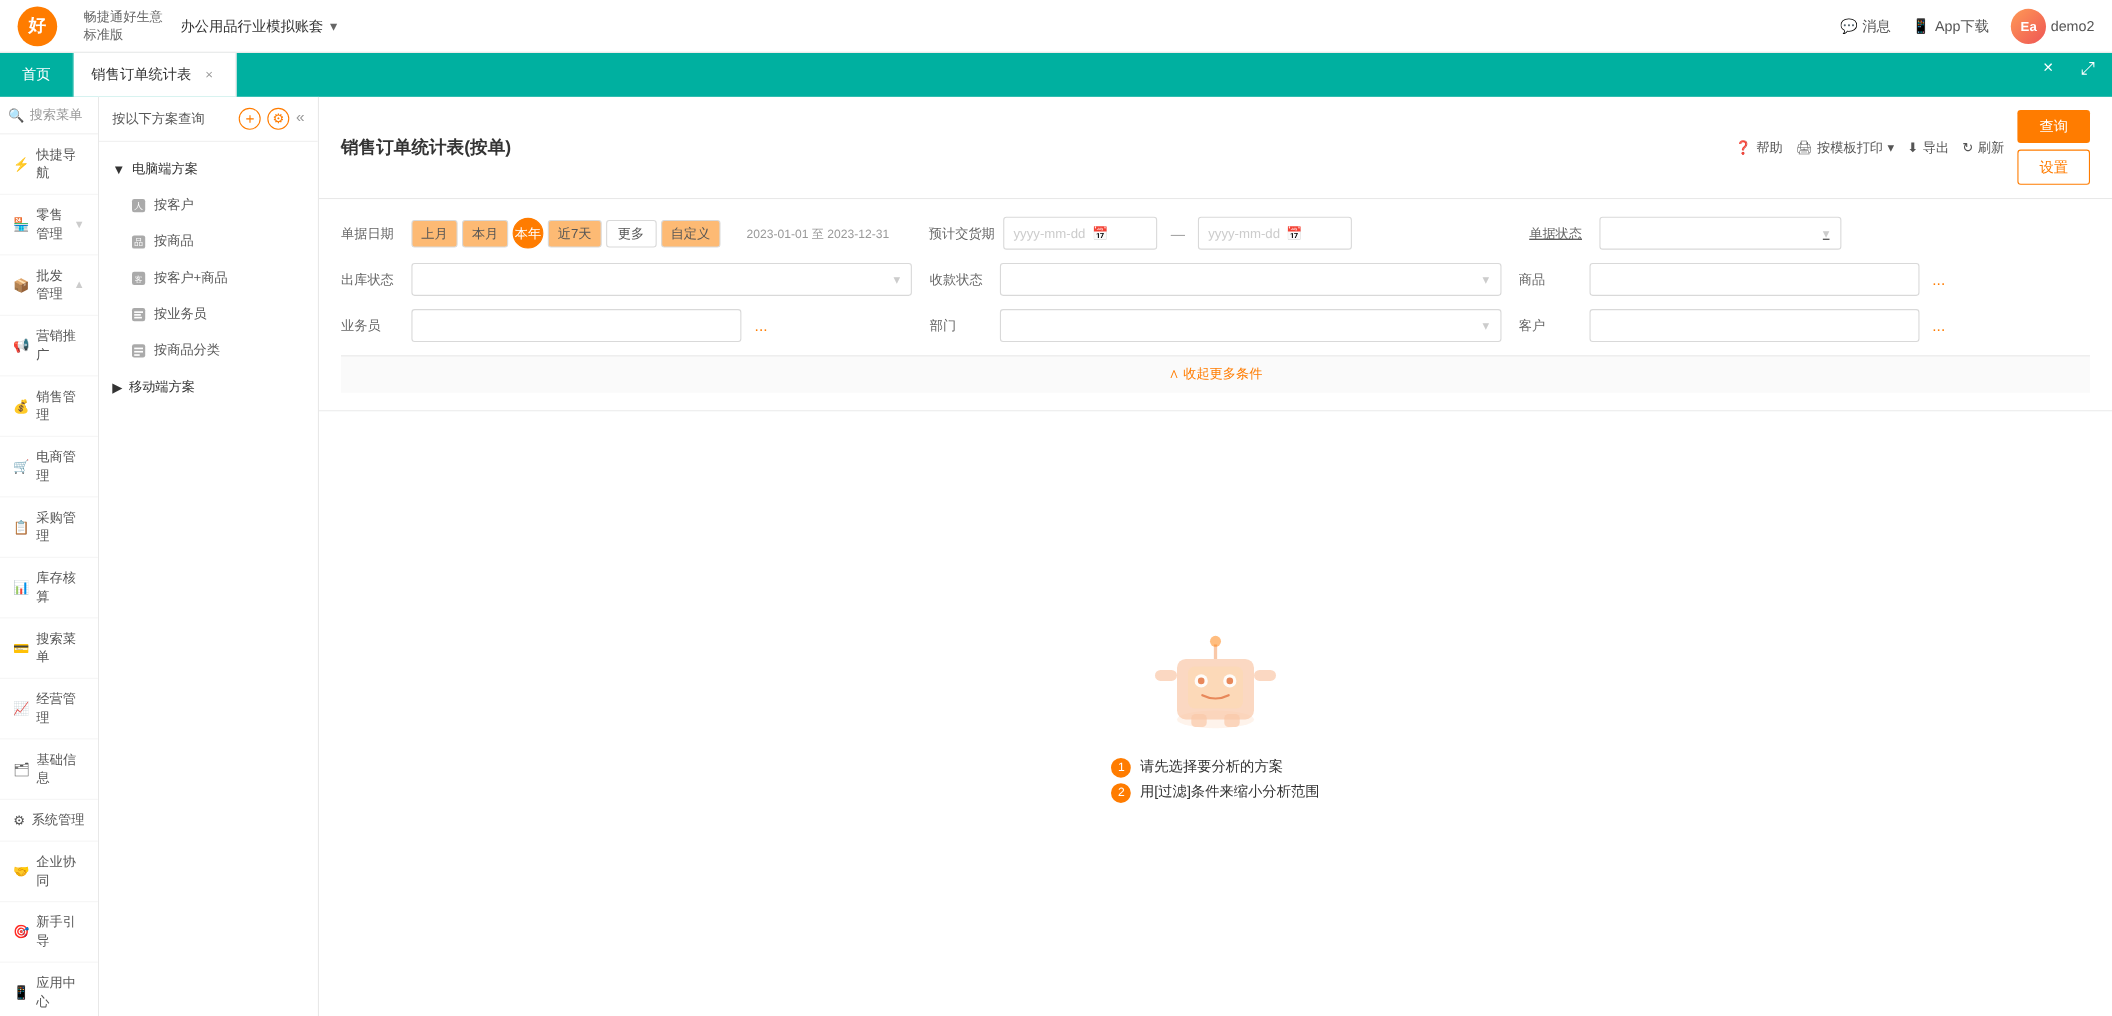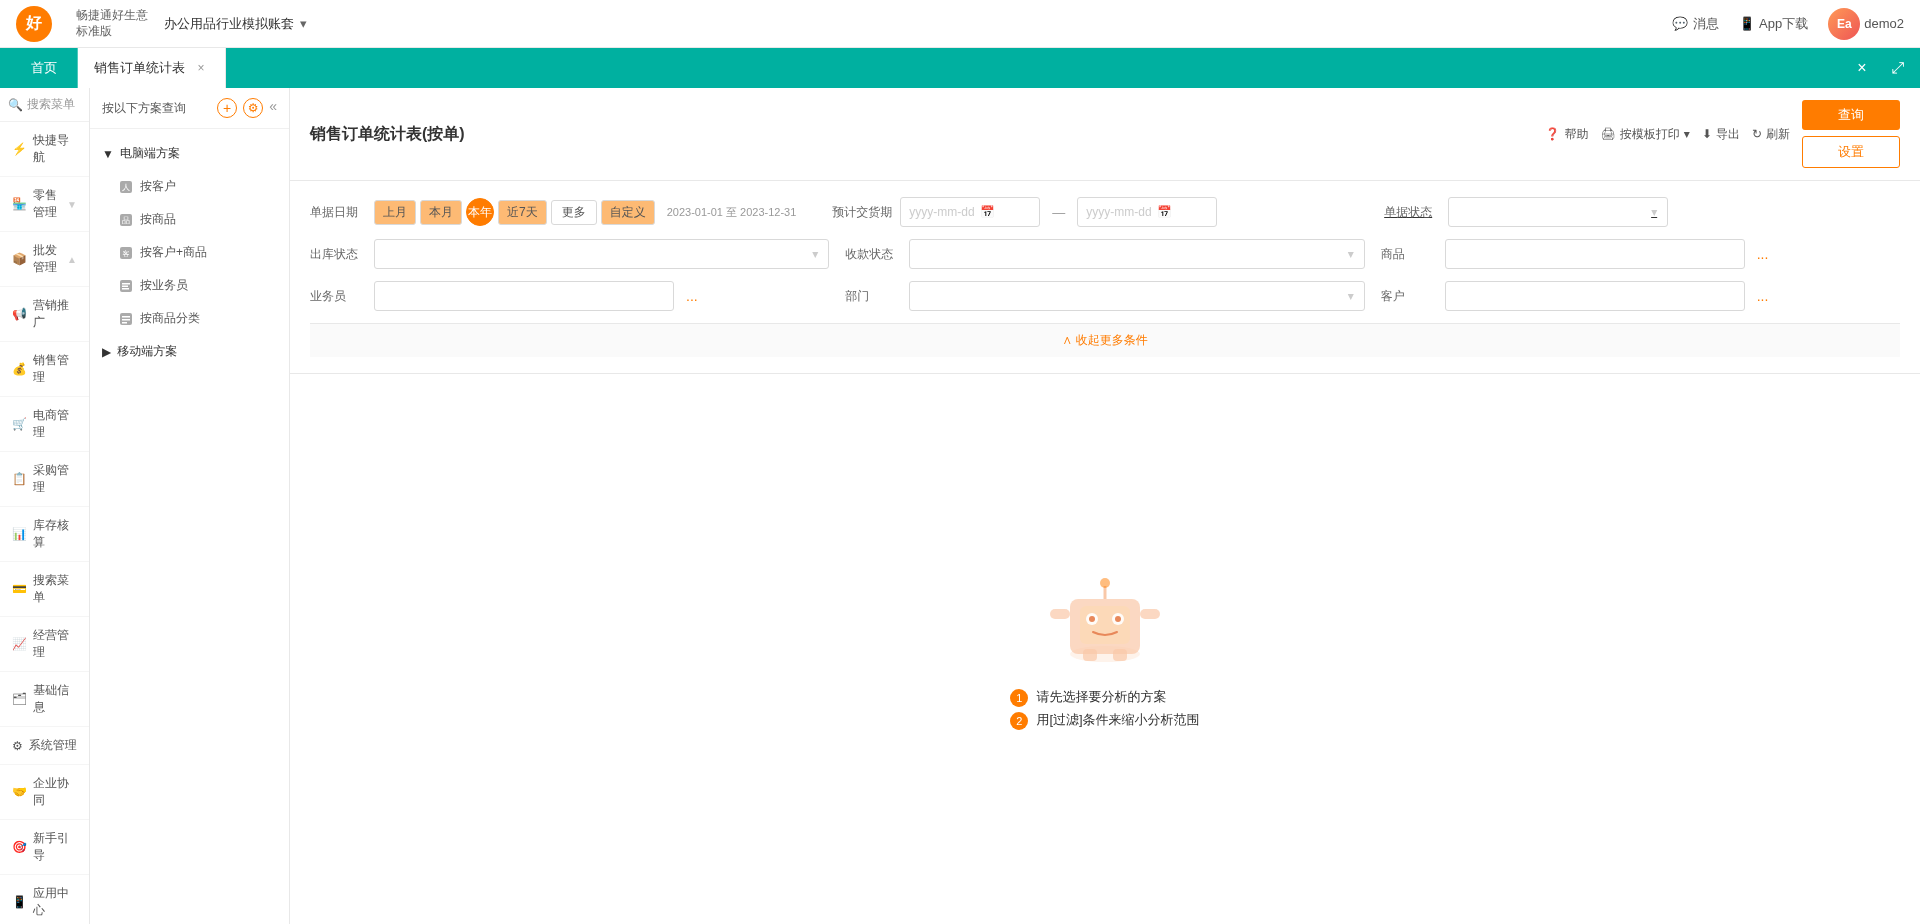--- a/index.html
+++ b/index.html
@@ -49,22 +49,22 @@
       background: linear-gradient(135deg, #ff9a56, #e55);
       display: flex; align-items: center; justify-content: center;
       color: white; font-size: 12px; font-weight: bold;
     }
 
     
     .tab-bar {
       height: 40px;
       background: #00b0a0;
       display: flex;
-      align-items: center;
-      padding: 0 0 0 11px;
+      align-items: flex-start;
+      padding: 0 0 0 0;
     }
     .tab-home {
       height: 40px;
       padding: 0 20px;
       display: flex; align-items: center;
       color: white; cursor: pointer; font-size: 13px;
       border-right: 1px solid rgba(255,255,255,0.3);
     }
     .tab-item {
       height: 40px;
@@ -219,21 +219,21 @@
       border: 1px solid #d9d9d9; border-radius: 3px;
       cursor: pointer; font-size: 12px; color: #555;
       background: #fdba74;
     }
     .date-btn.active {
       background: #ff7c00; color: white; border-color: #ff7c00;
       border-radius: 50%; width: 28px; height: 28px;
       display: flex; align-items: center; justify-content: center; padding: 0;
     }
     .date-range {
-      font-size: 11px; color: #999; margin-left: 4px;
+      font-size: 11px; color: #999; margin-left: 16px;
     }
     .filter-input {
       flex: 1; min-width: 120px; max-width: 300px;
       height: 30px; border: 1px solid #d9d9d9; border-radius: 3px;
       padding: 0 10px; font-size: 12px; color: #333;
       outline: none;
     }
     .filter-date-input {
       height: 30px; border: 1px solid #d9d9d9; border-radius: 3px;
       padding: 0 8px; font-size: 12px; color: #999;
@@ -254,21 +254,21 @@
     }
     .collapse-bar {
       text-align: center; padding: 8px; cursor: pointer;
       color: #ff7c00; font-size: 12px; background: #fafafa;
       border-top: 1px solid #e8e8e8;
     }
 
     
     .query-btn {
       background: #ff7c00; color: white; border: none;
-      padding: 6px 36px; border-radius: 3px; cursor: pointer;
+      padding: 6px 20px; border-radius: 3px; cursor: pointer;
       font-size: 13px; font-weight: 500;
     }
     .set-btn {
       background: white; color: #ff7c00; border: 1px solid #ff7c00;
       padding: 6px 16px; border-radius: 3px; cursor: pointer;
       font-size: 13px;
     }
     .btn-group { display: flex; flex-direction: column; gap: 6px; }
 
     

